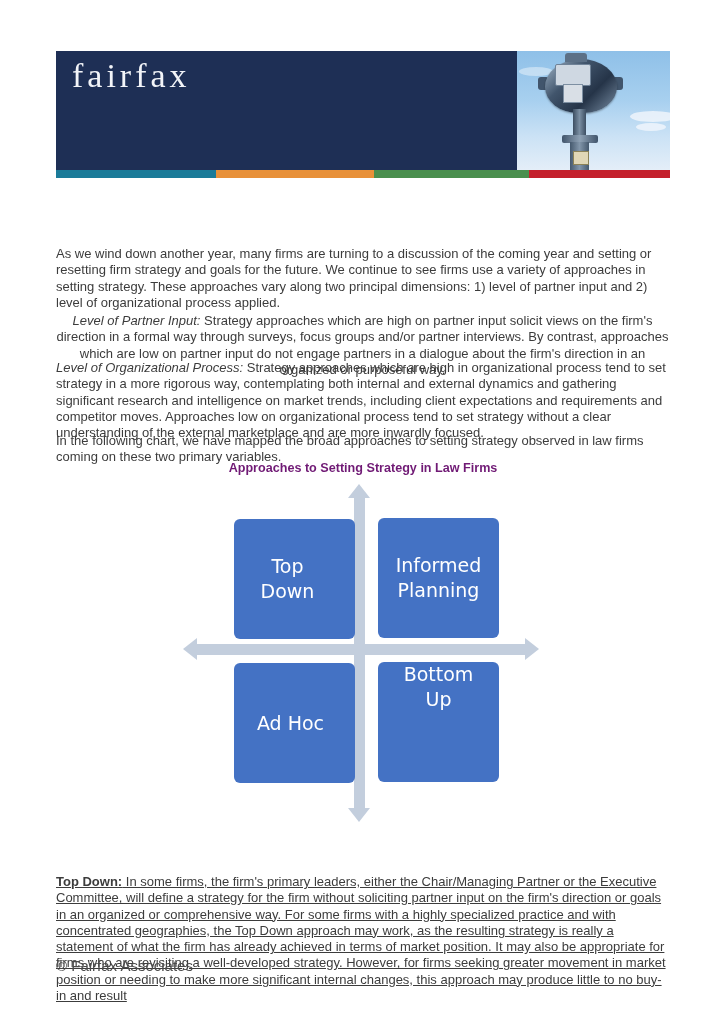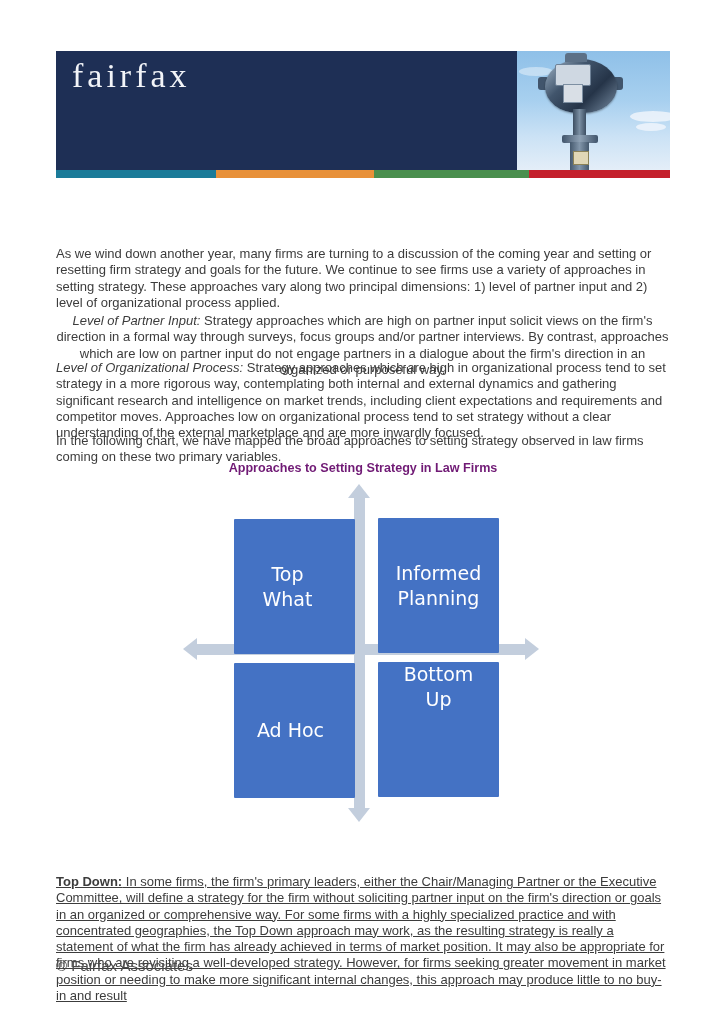--- a/index.html
+++ b/index.html
@@ -246,23 +246,23 @@
   }
   .arrow-down {
     left: 152px; top: 311px;
     border-left: 11px solid transparent;
     border-right: 11px solid transparent;
     border-top: 14px solid #c3cedd;
   }
   .quad {
     position: absolute;
     width: 121px;
-    height: 135px;
+    height: 120px;
     background: #4472c4;
-    border-radius: 1px;
+    border-radius: 6px;
     color: #ffffff;
     font-family: "DejaVu Sans", "Liberation Sans", sans-serif;
     font-size: 19px;
     font-weight: 400;
     line-height: 25px;
     display: flex;
     box-sizing: border-box;
   }
   .quad .qtext { display: block; width: 100%; }
   .q-tl { left: 38px;  top: 22px;  align-items: center; justify-content: flex-end; padding-right: 14px; text-align: center; }
@@ -329,21 +329,21 @@
 
   <div class="matrix">
     <div class="axis axis-h"></div>
     <div class="axis axis-v"></div>
     <div class="arrow arrow-left"></div>
     <div class="arrow arrow-right"></div>
     <div class="arrow arrow-up"></div>
     <div class="arrow arrow-down"></div>
 
     <div class="quad q-tl">
-      <span class="qtext"><span>Top</span><br><span>What</span></span>
+      <span class="qtext"><span>Top</span><br><span>Down</span></span>
     </div>
 
     <div class="quad q-bl">
       <span class="qtext">Ad Hoc</span>
     </div>
 
     <div class="quad q-tr">
       <span class="qtext"><span>Informed</span><br><span>Planning</span></span>
     </div>
 

